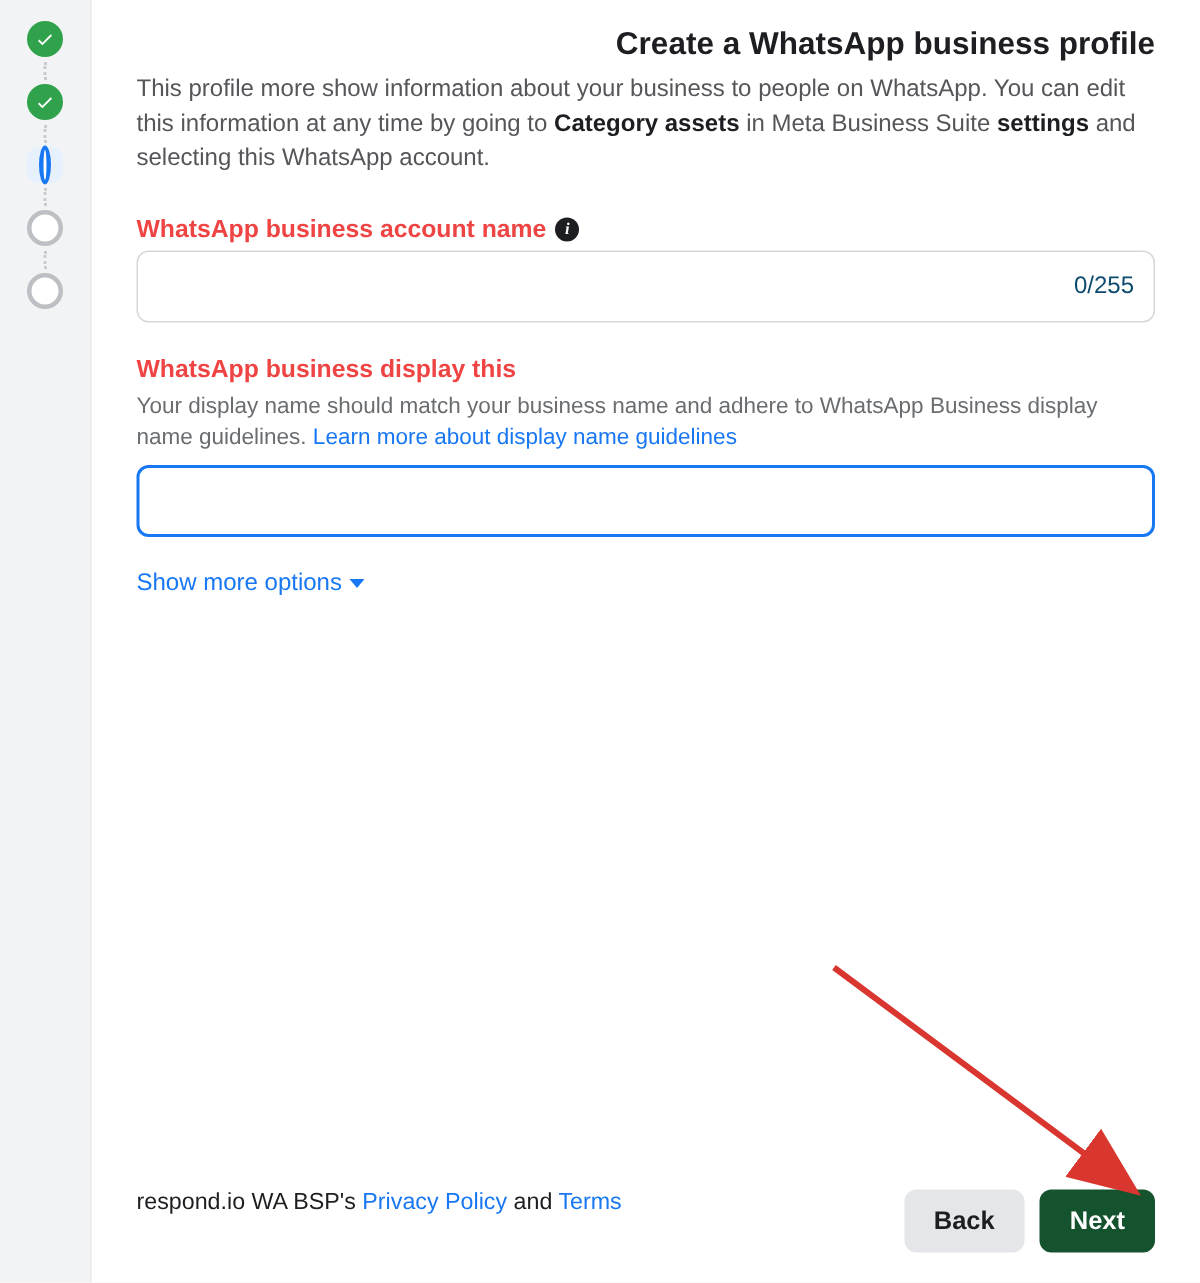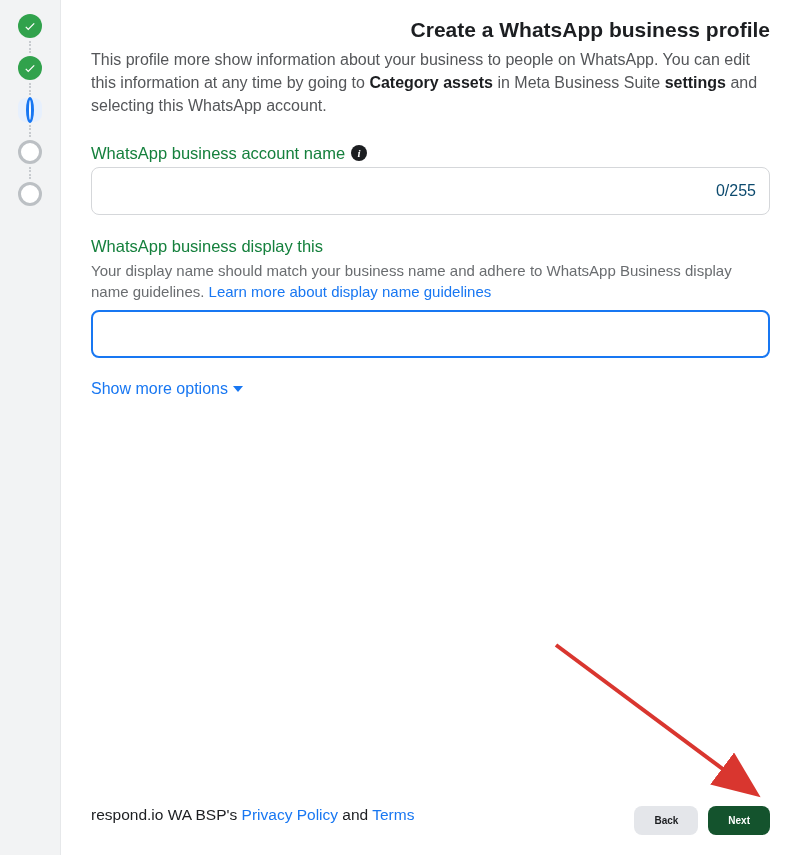--- a/index.html
+++ b/index.html
@@ -82,22 +82,22 @@
     .subtitle b { color: #1c1e21; font-weight: 700; }
     .field { margin-bottom: 22px; }
     .label-row {
       display: flex;
       align-items: center;
       gap: 6px;
       margin-bottom: 4px;
     }
     .label {
       font-size: 16.5px;
-      font-weight: 400;
-      color: #15803d;
+      font-weight: 700;
+      color: #ef4444;
     }
     .info-icon {
       width: 16px;
       height: 16px;
       border-radius: 50%;
       background: #1c1e21;
       color: #fff;
       display: inline-flex;
       align-items: center;
       justify-content: center;
@@ -181,25 +181,25 @@
       align-items: flex-start;
       justify-content: space-between;
       padding-top: 20px;
     }
     .legal {
       font-size: 15.5px;
       color: #1c1e21;
     }
     .btns { display: flex; gap: 10px; }
     .btn {
-      height: 29px;
+      height: 42px;
       padding: 0 20px;
       border-radius: 8px;
       border: none;
-      font-size: 10px;
+      font-size: 17px;
       font-weight: 600;
       cursor: pointer;
     }
     .btn-back { background: #e4e6ea; color: #1c1e21; }
     .btn-next { background: #14532d; color: #fff; }
     
     .arrow {
       position: absolute;
       left: 490px;
       top: 640px;

